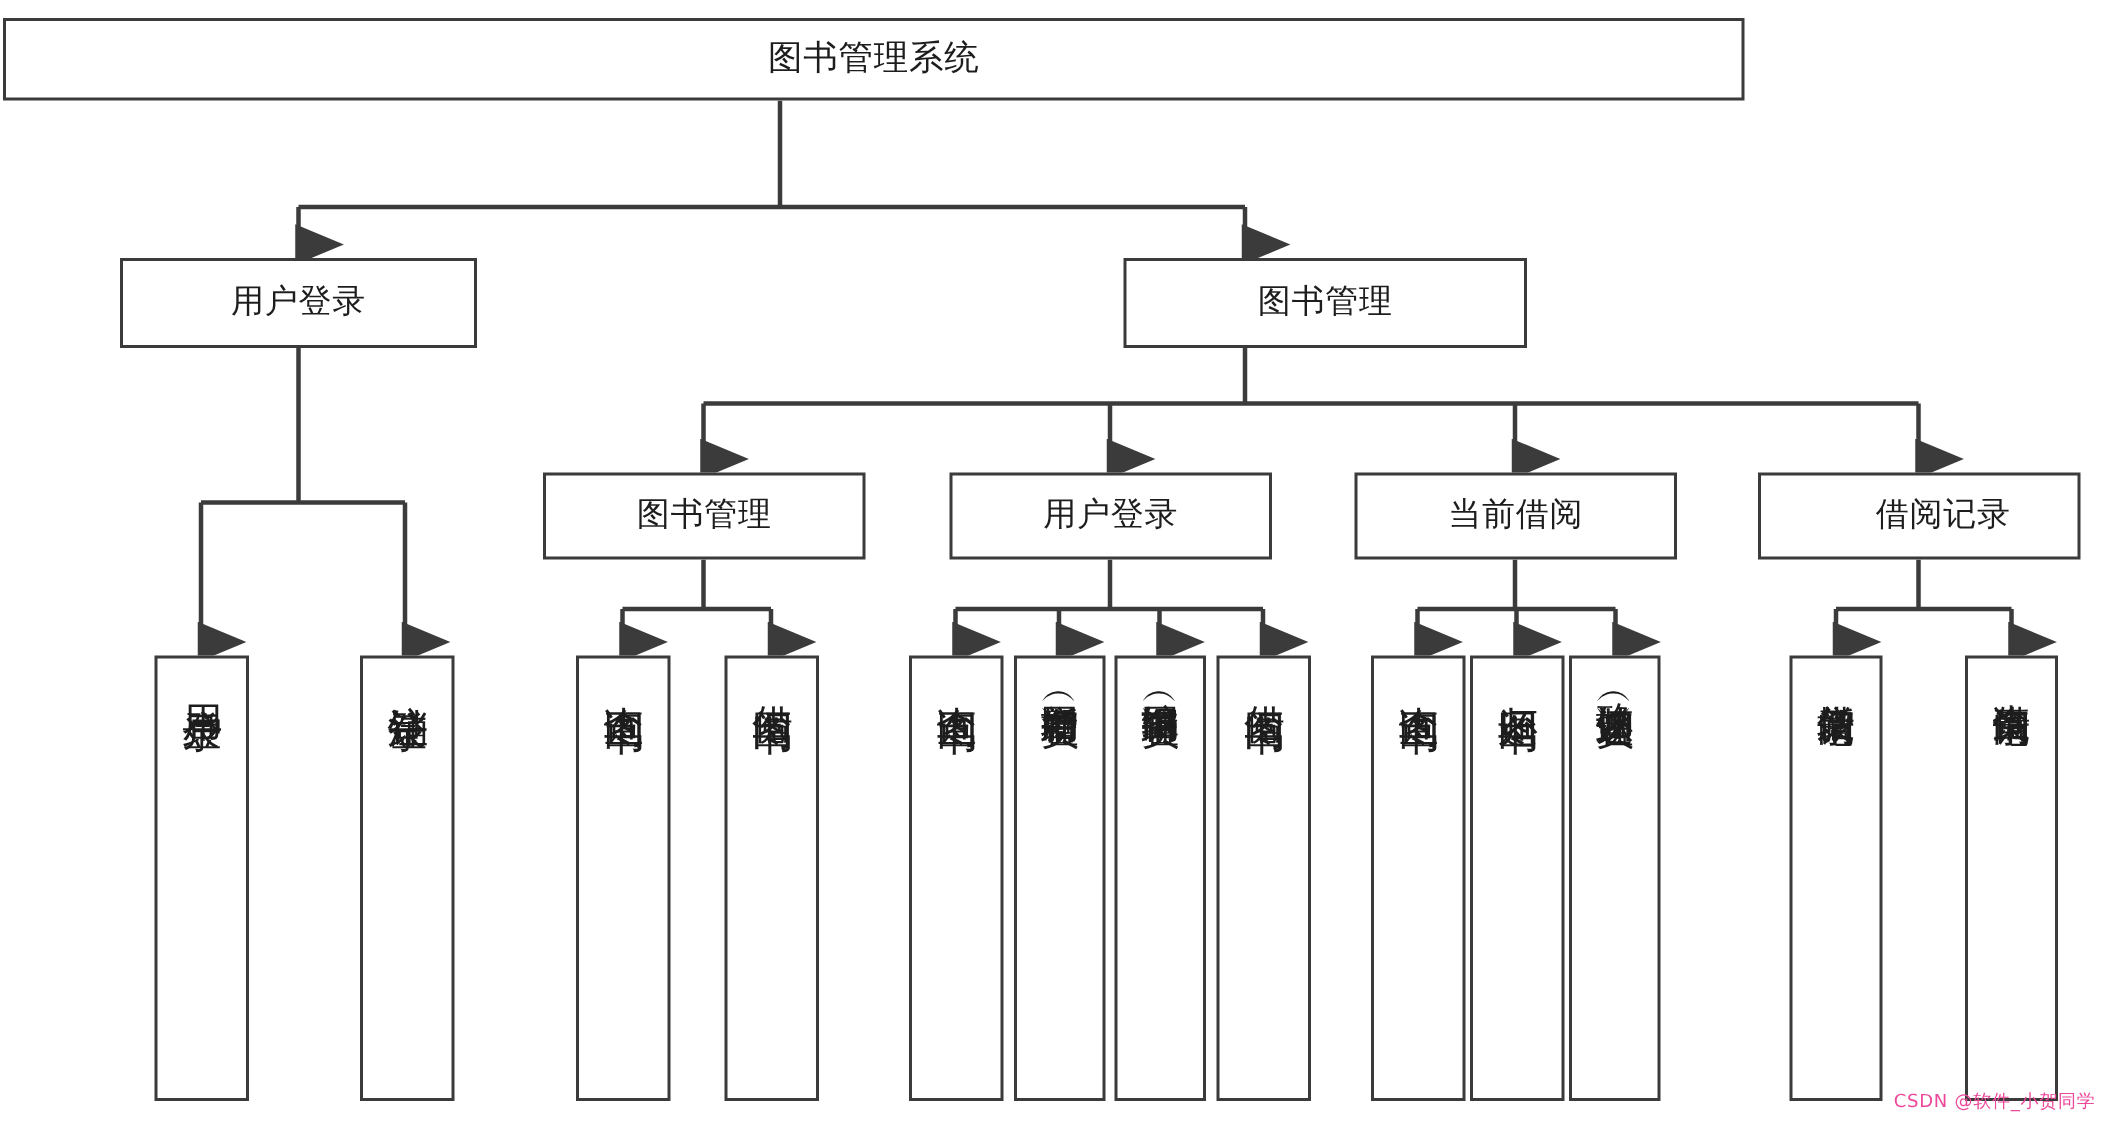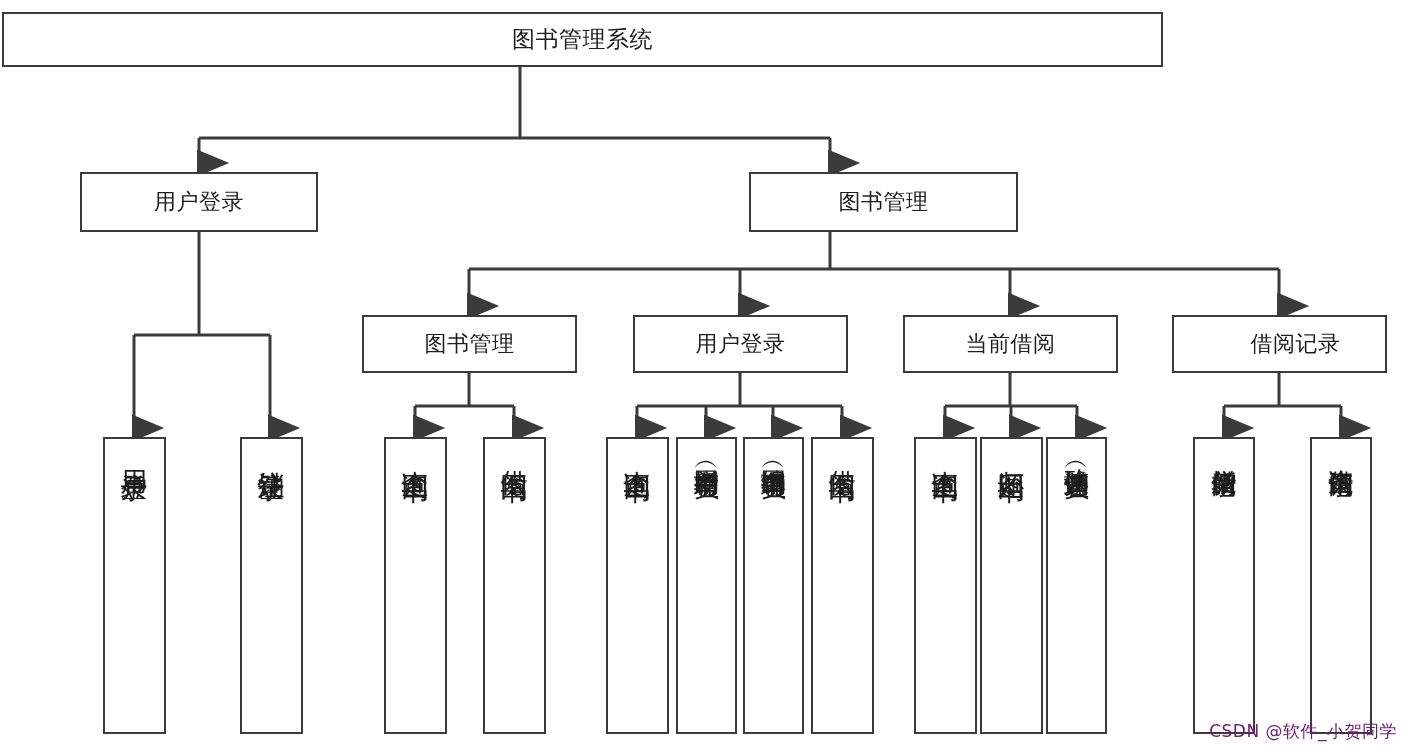--- a/index.html
+++ b/index.html
@@ -65,22 +65,22 @@
     letter-spacing: 2px;
   }
   .node.vert.tall-text .node-label {
     font-size: 25px;
     letter-spacing: 1px;
   }
   #watermark {
     position: absolute;
     right: 8px;
     bottom: 4px;
-    font-size: 17px;
-    color: #701a75;
+    font-size: 12px;
+    color: #ec4899;
     letter-spacing: 0.5px;
     white-space: nowrap;
     pointer-events: none;
   }
 </style>
 </head>
 <body>
 
 <div id="diagram-root">
 

